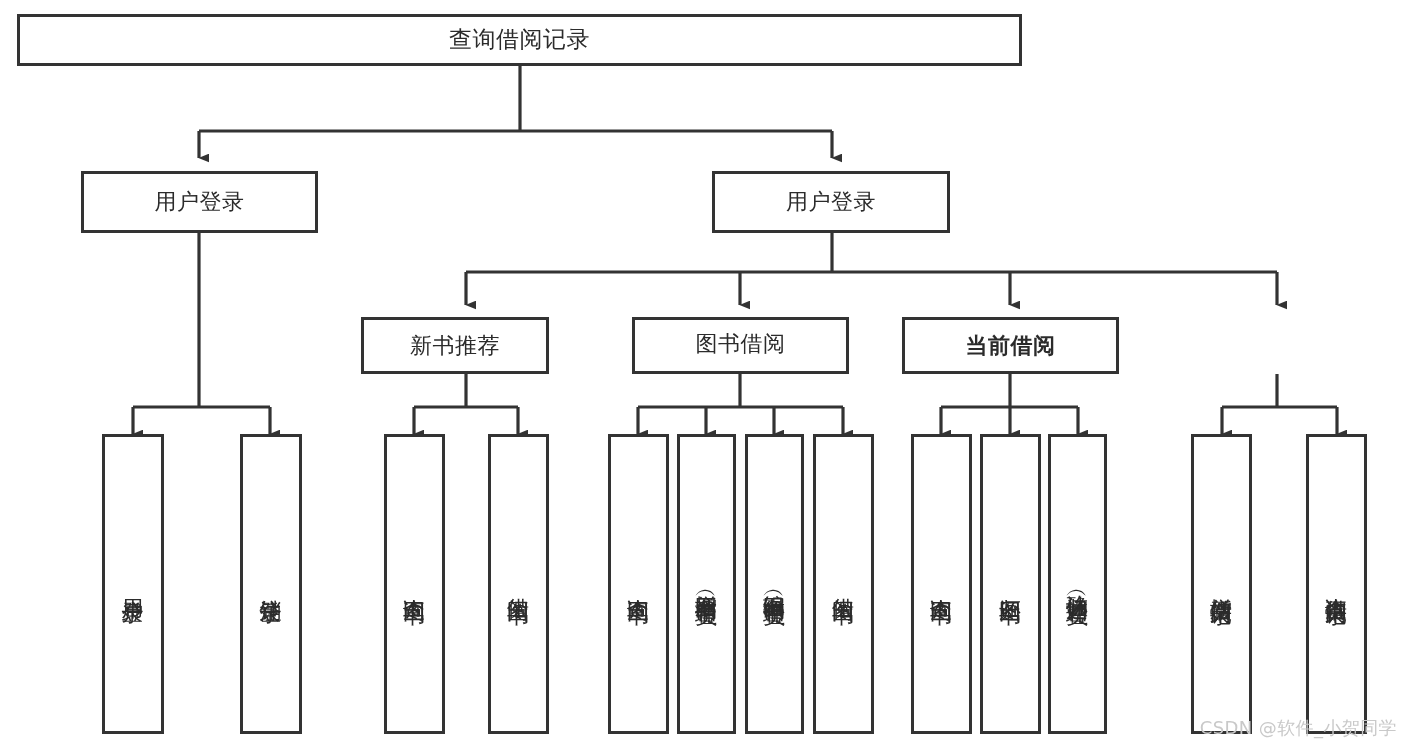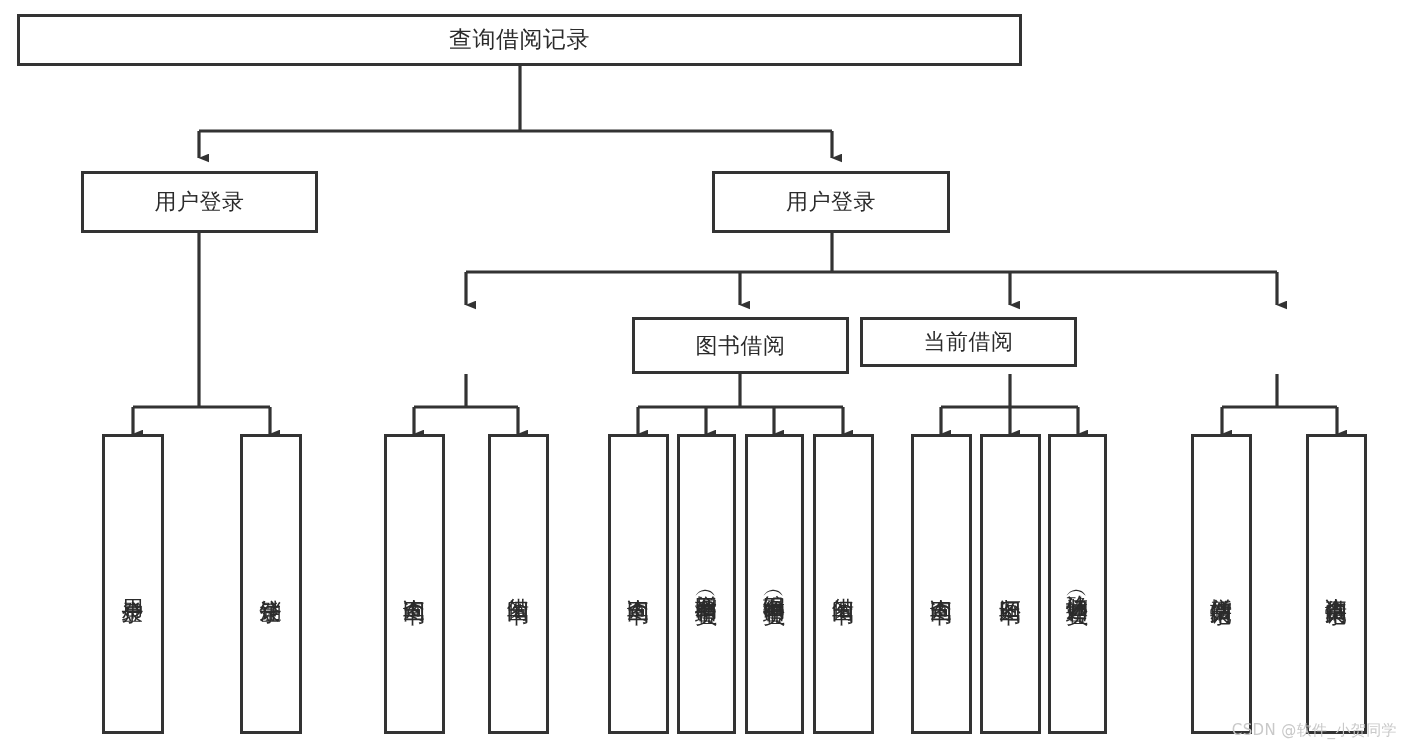--- a/index.html
+++ b/index.html
@@ -58,21 +58,21 @@
     font-size: 22px;
     line-height: 1.05;
     letter-spacing: 1.5px;
     white-space: normal;
     max-height: 100%;
   }
   #watermark {
     position: absolute;
     right: 8px;
     bottom: 7px;
-    font-size: 15px;
+    font-size: 18px;
     color: #c9c9c9;
     letter-spacing: 0.4px;
     white-space: nowrap;
     font-family: "DejaVu Sans", "Liberation Sans", sans-serif;
   }
 </style>
 </head>
 <body>
 
 <div id="canvas">
@@ -131,24 +131,27 @@
     <span class="lbl">查询借阅记录</span>
   </div>
 
   <div class="node horiz" style="left:81px; top:171px; width:237px; height:62px;">
     <span class="lbl">用户登录</span>
   </div>
   <div class="node horiz" style="left:712px; top:171px; width:238px; height:62px;">
     <span class="lbl">用户登录</span>
   </div>
 
-  <div class="node horiz" style="left:632px; top:317px; width:217px; height:57px;">
+  <div class="node horiz" style="left:361px; top:317px; width:188px; height:57px;">
+    <span class="lbl">新书推荐</span>
+  </div>
+  <div class="node horiz" style="left:632px; top:317px; width:217px; height:57px;font-family:Liberation Mono, monospace;">
     <span class="lbl">图书借阅</span>
   </div>
-  <div class="node horiz" style="left:860px; top:317px; width:217px; height:50px;">
+  <div class="node horiz" style="left:902px; top:317px; width:217px; height:57px;font-weight:bold;">
     <span class="lbl">当前借阅</span>
   </div>
 
   <div class="node vert" style="left:102px; top:434px; width:62px; height:300px;">
     <span class="lbl">用户登录</span>
   </div>
   <div class="node vert" style="left:240px; top:434px; width:62px; height:300px;">
     <span class="lbl">注销登录</span>
   </div>
 

